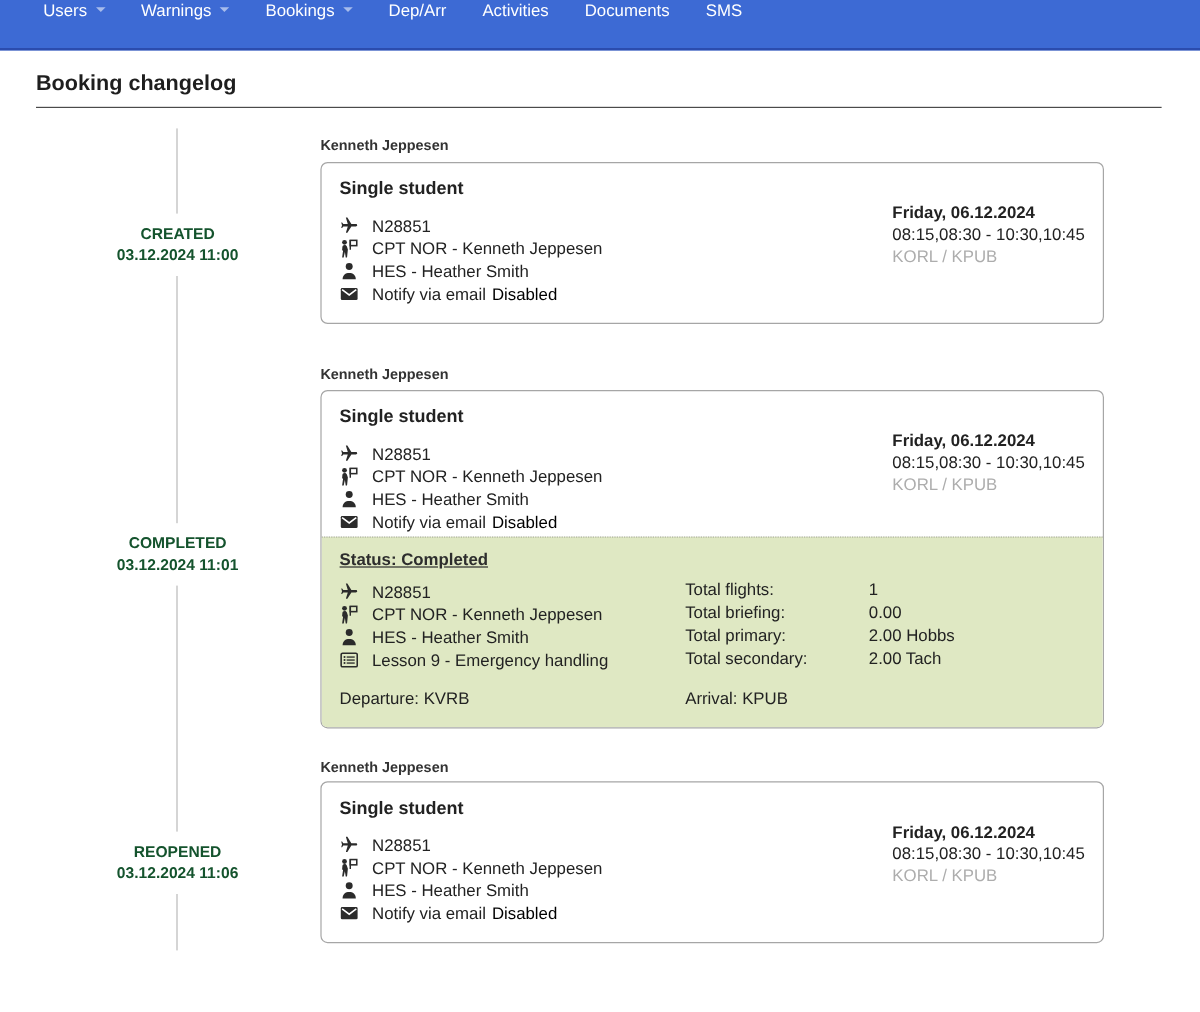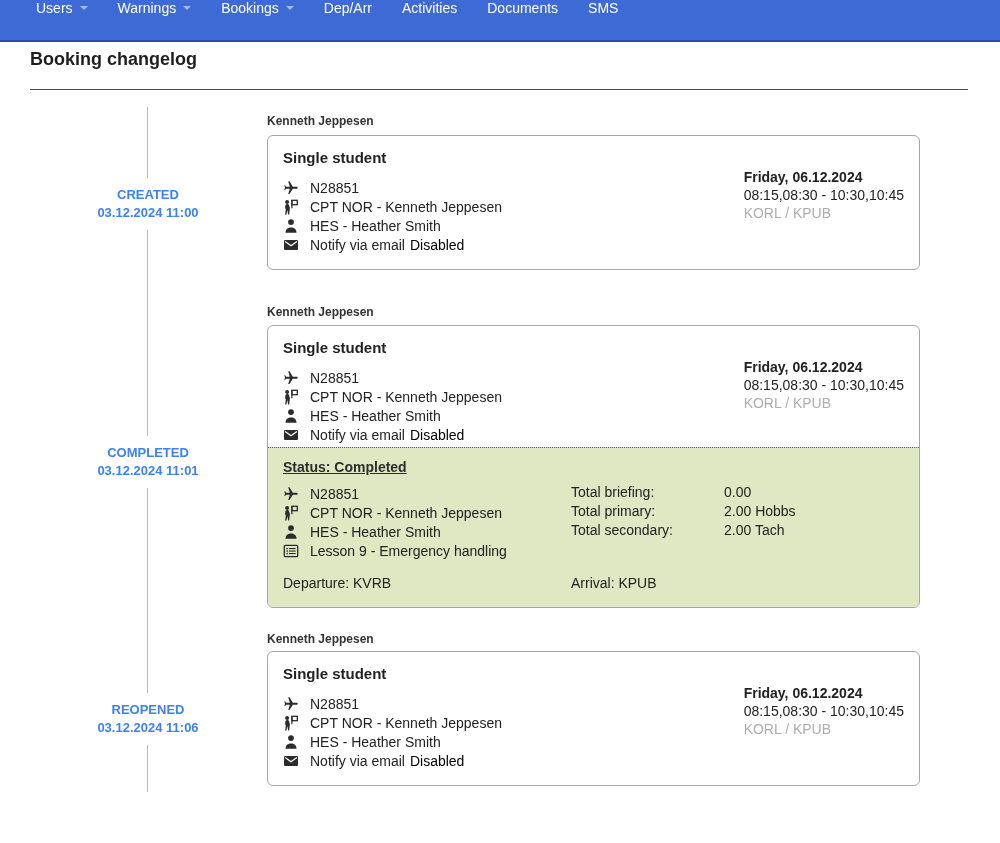--- a/index.html
+++ b/index.html
@@ -13,29 +13,29 @@
               font-size:14px; text-decoration:none; cursor:pointer; white-space:nowrap; }
   .caret { width:0; height:0; border-left:4px solid transparent;
            border-right:4px solid transparent; border-top:4px solid rgba(255,255,255,.55);
            margin-left:7px; }
 
   
   #content { position:relative; height:801px; }
 
   .page-header { position:absolute; left:30px; right:32px; top:4px; height:44px;
                  display:flex; justify-content:space-between; align-items:flex-end;
-                 padding-bottom:19px; border-bottom:1px solid #4a4a4a; }
+                 padding-bottom:9px; border-bottom:1px solid #4a4a4a; }
   .page-title { font-size:18px; font-weight:bold; color:#1e1e1e; }
   .page-context { font-size:13.5px; font-style:italic; color:#1e1e1e; }
 
   
   .timeline-line { position:absolute; left:147px; top:65px; height:685px; width:1px;
                    background:#b9b9b9; }
   .tl-label { position:absolute; left:58px; width:180px; transform:translateY(-50%);
-              text-align:center; background:#fff; padding:8px 0; color:#3b82f6;
+              text-align:center; background:#fff; padding:8px 0; color:#14532d;
               font-weight:bold; font-size:13px; line-height:18px; }
 
   
   .entry-author { position:absolute; left:267px; font-size:12px; font-weight:bold;
                   color:#333; }
   .card { position:absolute; left:267px; width:653px; background:#fff;
           border:1px solid #a6a6a6; border-radius:6px; }
   .card-top { position:relative; padding:13px 15px 15px; }
   .card-top.tight { padding-bottom:3px; }
   .card-heading { font-size:15px; font-weight:bold; margin-bottom:12px; }
@@ -240,20 +240,24 @@
             </div>
           <div class="icon-row">
               <svg class="icon" viewBox="0 0 16 16">
                 <use href="#i-lesson"></use>
               </svg>
               <span>Lesson 9 - Emergency handling</span>
             </div>
         </div>
         <div class="result-right">
           <div class="result-row">
+              <span class="lbl">Total flights:</span>
+              <span>1</span>
+            </div>
+          <div class="result-row">
               <span class="lbl">Total briefing:</span>
               <span>0.00</span>
             </div>
           <div class="result-row">
               <span class="lbl">Total primary:</span>
               <span>2.00 Hobbs</span>
             </div>
           <div class="result-row">
               <span class="lbl">Total secondary:</span>
               <span>2.00 Tach</span>

